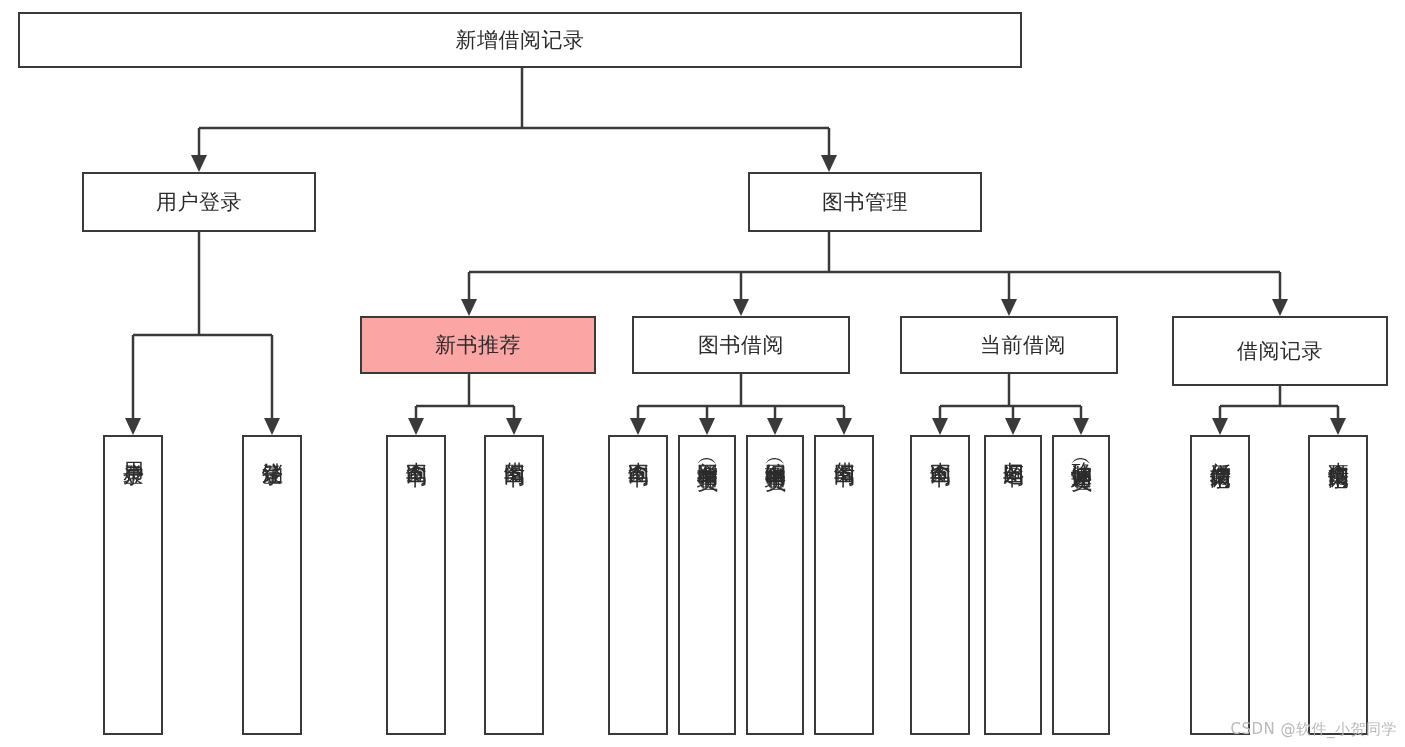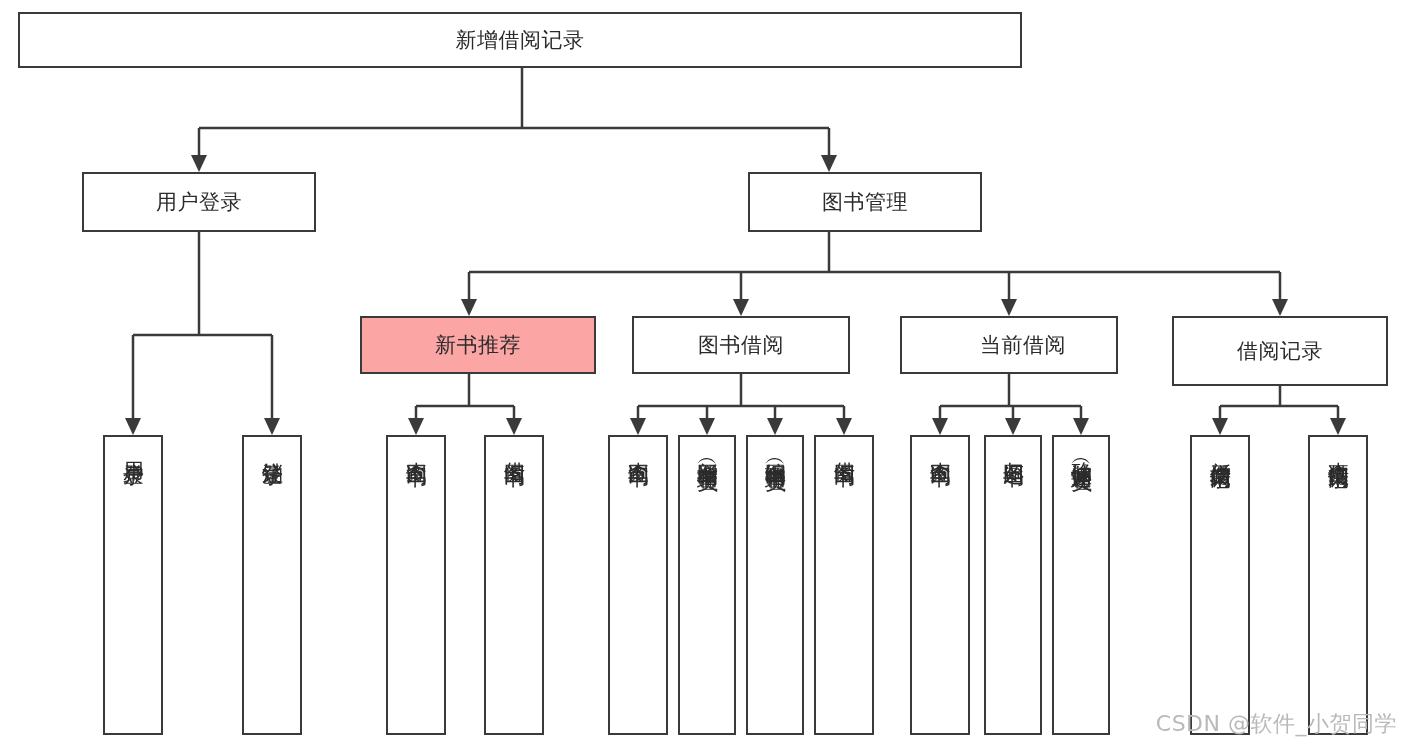--- a/index.html
+++ b/index.html
@@ -50,21 +50,21 @@
     writing-mode: vertical-rl;
     text-orientation: upright;
     font-size: 21px;
     letter-spacing: 1.5px;
     line-height: 1.0;
   }
   #watermark {
     position: absolute;
     right: 8px;
     bottom: 8px;
-    font-size: 22px;
+    font-size: 15px;
     color: #b9b9b9;
     letter-spacing: 0.5px;
     white-space: pre;
   }
 </style>
 </head>
 <body>
 
 <div id="canvas">
   <svg id="edges" viewBox="0 0 1405 747">

